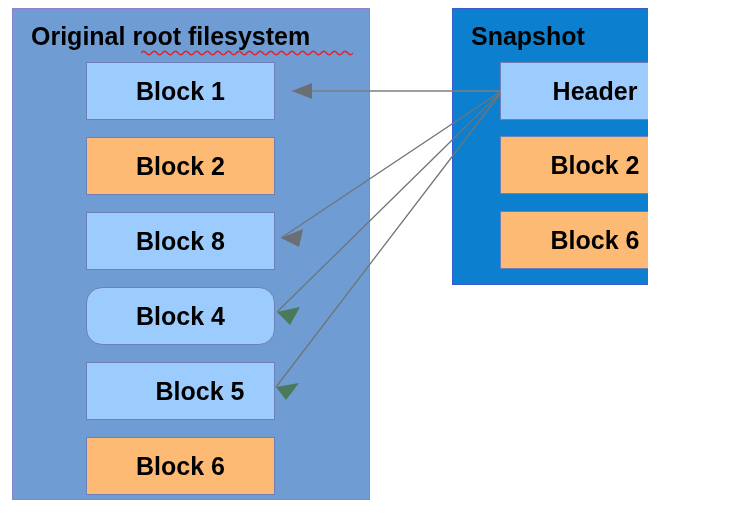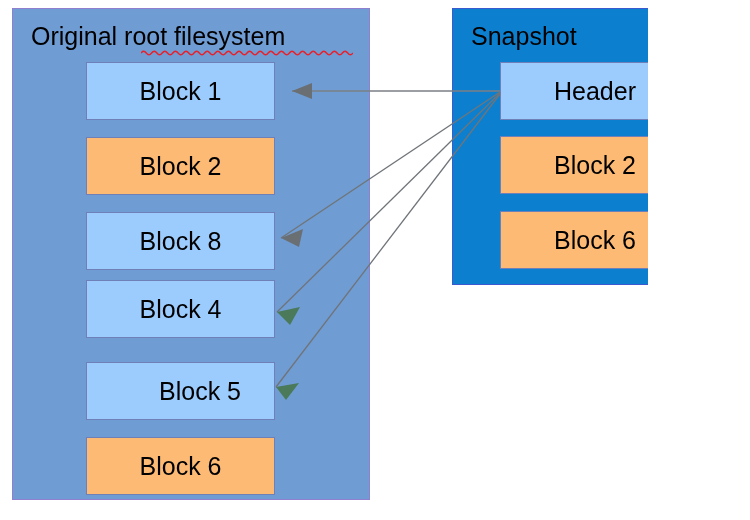--- a/index.html
+++ b/index.html
@@ -9,20 +9,21 @@
   }
   body {
     font-family: "Liberation Sans", sans-serif;
   }
   #canvas {
     position: relative;
     width: 648px;
     height: 520px;
     background: #ffffff;
     overflow: hidden;
+    font-weight: bold;
   }
 
   
   .panel {
     position: absolute;
     box-sizing: border-box;
   }
   #panel-original {
     left: 12px;
     top: 8px;
@@ -109,21 +110,21 @@
 
   <div class="block left-col blue" style="top:62px;">
     <span>Block 1</span>
   </div>
   <div class="block left-col lav" style="top:137px;">
     <span>Block 2</span>
   </div>
   <div class="block left-col blue" style="top:212px;">
     <span>Block 8</span>
   </div>
-  <div class="block left-col blue" style="top:280px;">
+  <div class="block left-col blue" style="top:287px;border-radius:16px;">
     <span>Block 4</span>
   </div>
   <div class="block left-col blue" style="top:362px;padding-left:39px;">
     <span>Block 5</span>
   </div>
   <div class="block left-col lav" style="top:437px;">
     <span>Block 6</span>
   </div>
 
   <div class="panel" id="panel-snapshot">

